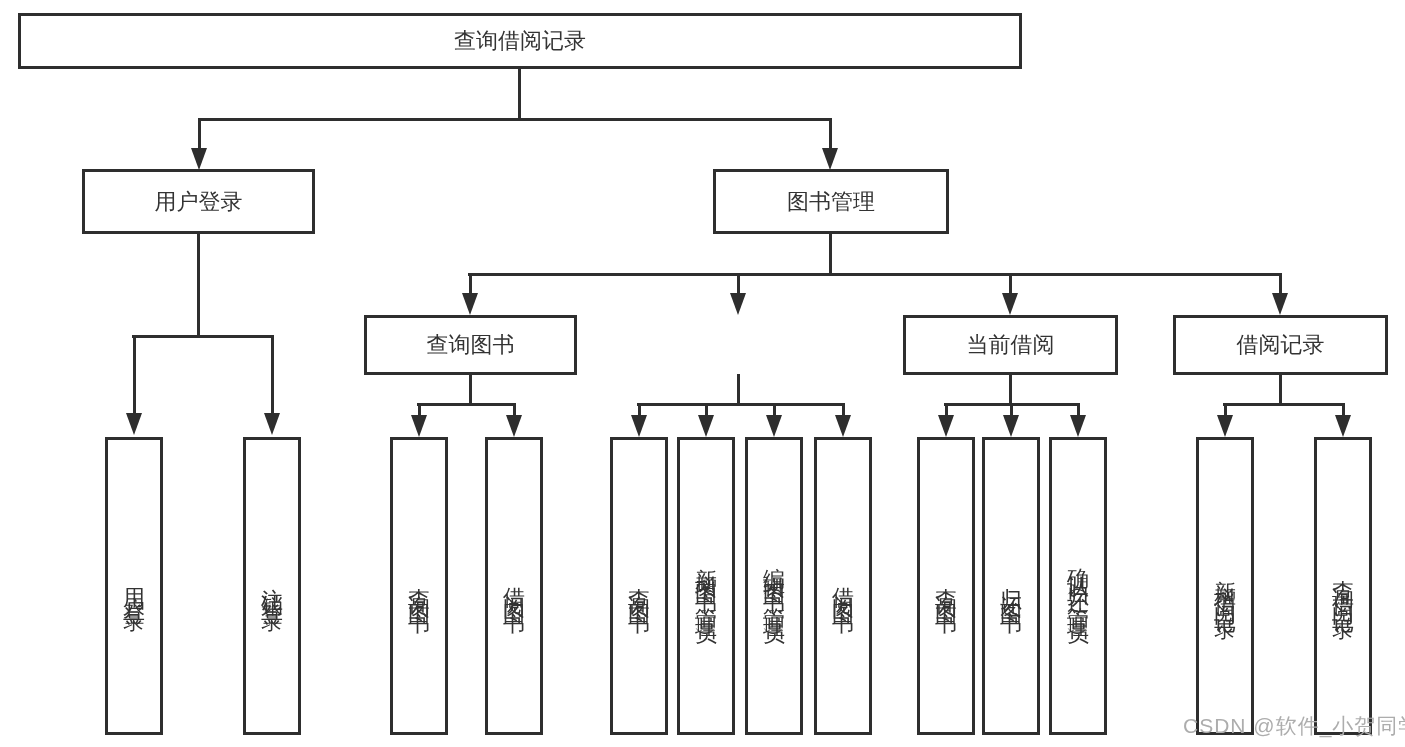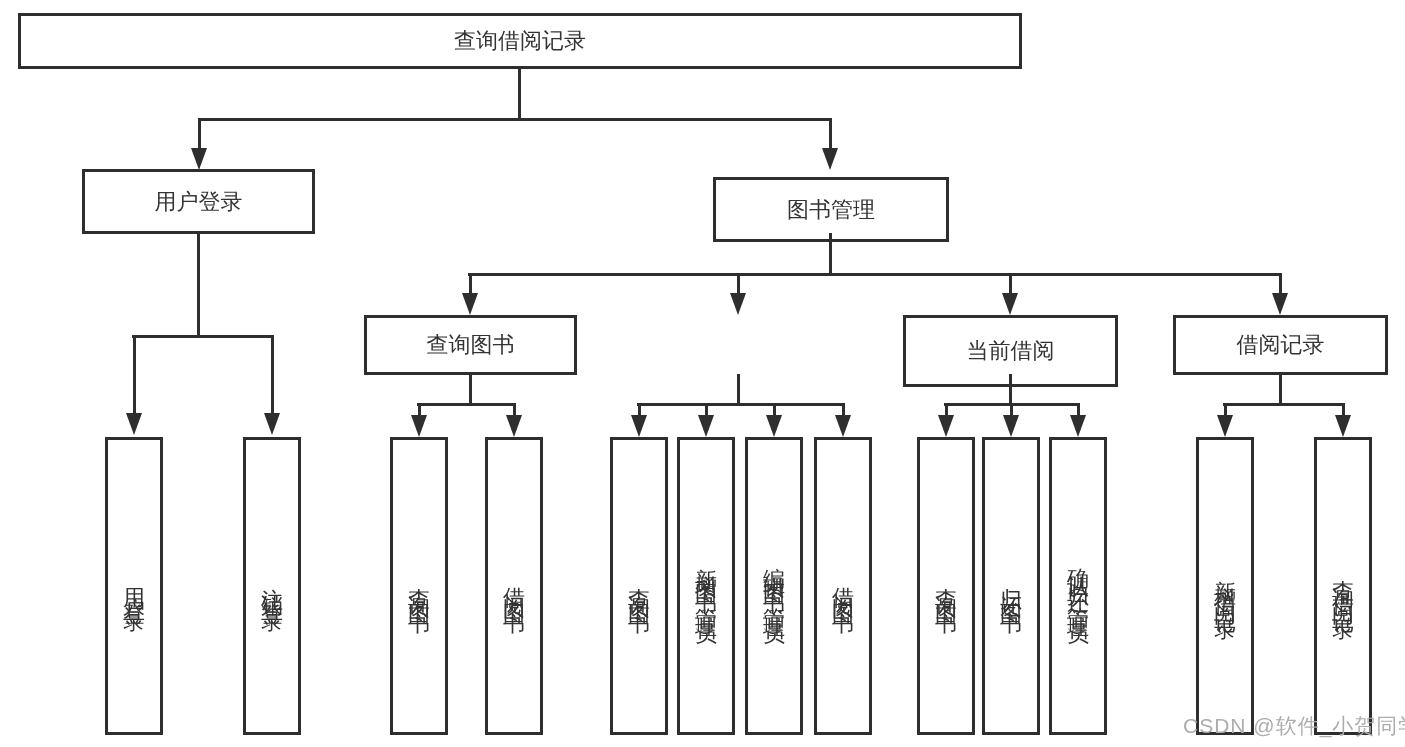--- a/index.html
+++ b/index.html
@@ -12,24 +12,24 @@
   html,body{background:var(--bg);}
   body{font-family:"Liberation Sans","DejaVu Sans",sans-serif;}
   .canvas{position:relative;width:1405px;height:747px;background:var(--bg);overflow:hidden;}
 
   
   .hbox{position:absolute;border:3px solid var(--line);background:#fff;
         display:flex;align-items:center;justify-content:center;
         font-size:22px;color:var(--text);}
   .box-root {left:18px;  top:13px;  width:1004px; height:56px;}
   .box-login{left:82px;  top:169px; width:233px;  height:65px;}
-  .box-mgmt {left:713px; top:177px; width:236px;  height:65px;}
+  .box-mgmt {left:713px; top:169px; width:236px;  height:65px;}
   .box-nb   {left:364px; top:315px; width:213px;  height:60px;}
   .box-bw   {left:632px; top:315px; width:213px;  height:60px;}
-  .box-cur  {left:903px; top:315px; width:215px;  height:72px;}
+  .box-cur  {left:903px; top:315px; width:215px;  height:60px;}
   .box-rec  {left:1173px;top:315px; width:215px;  height:60px;}
 
   .vbox{position:absolute;top:437px;width:58px;height:298px;
         border:3px solid var(--line);background:#fff;
         display:flex;align-items:center;justify-content:center;}
   .vbox span{writing-mode:vertical-rl;text-orientation:mixed;
         font-size:22px;letter-spacing:8px;color:var(--text);white-space:nowrap;}
   .va0{left:105px;} .va1{left:243px;}
   .vb0{left:390px;} .vb1{left:485px;}
   .vc0{left:610px;} .vc1{left:677px;} .vc2{left:745px;} .vc3{left:814px;}

